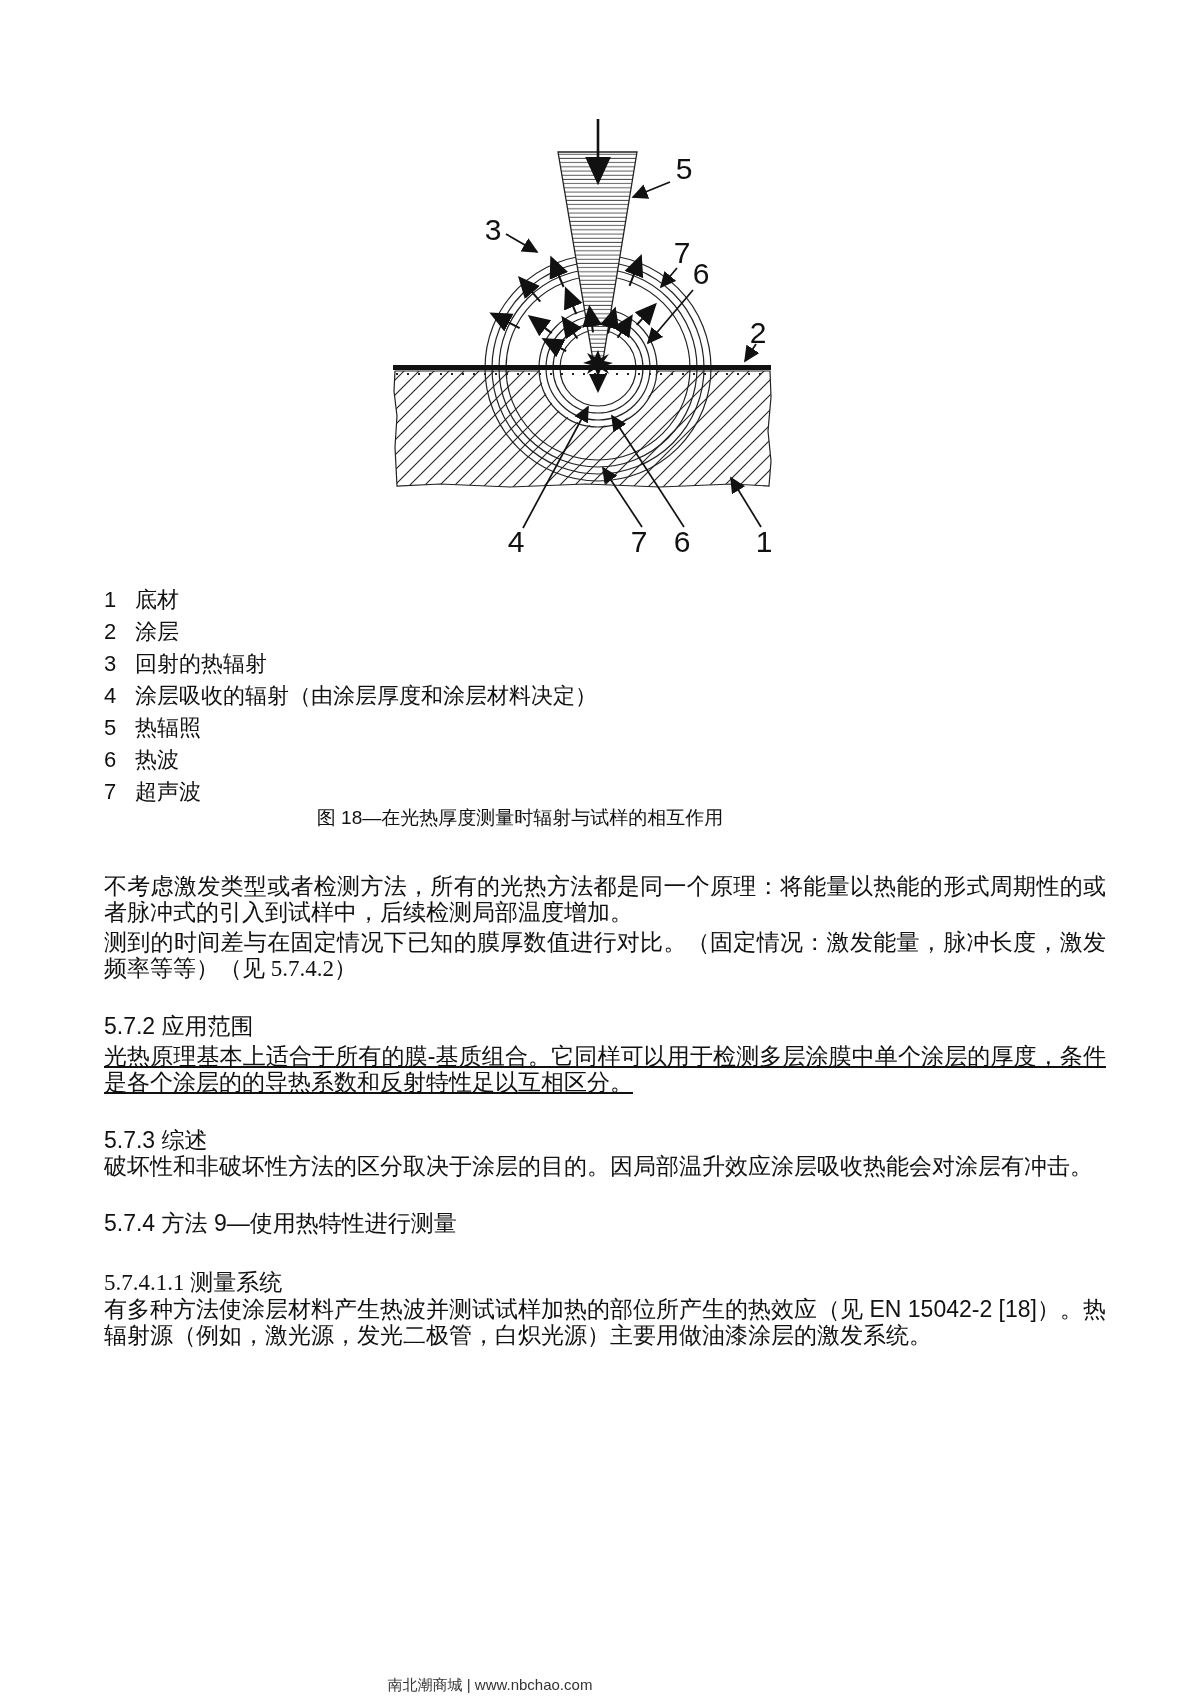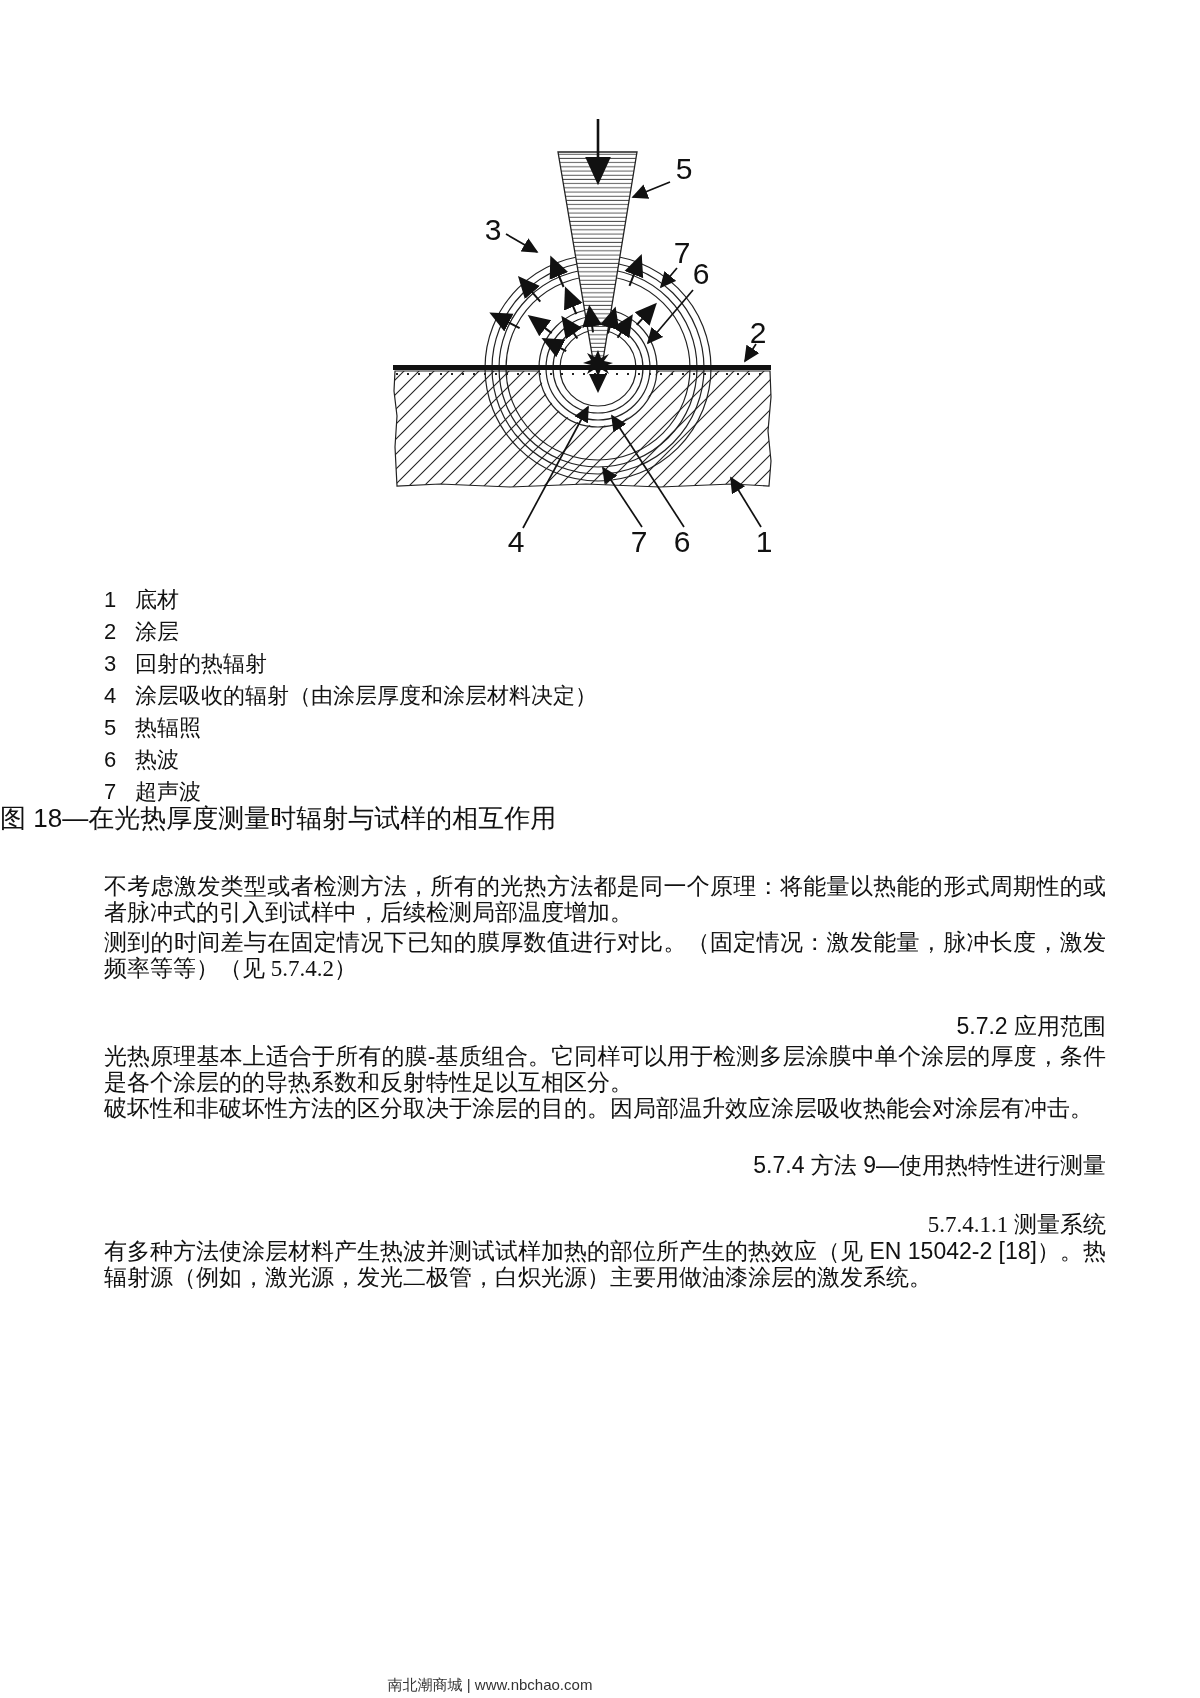--- a/index.html
+++ b/index.html
@@ -11,27 +11,27 @@
   }
   
   .diagram { position:absolute; left:360px; top:85px; width:480px; height:480px; }
   .diagram svg { display:block; width:480px; height:480px; }
   .callout-num { font-family:"Liberation Sans","DejaVu Sans",sans-serif; font-size:30px; fill:#111; }
   
   .legend { position:absolute; left:104px; top:584px; font-size:22px; line-height:32px; }
   .legend-row { display:flex; }
   .legend-num { display:inline-block; width:31px; flex:0 0 31px; }
   
-  .caption { position:absolute; left:0; top:803px; width:1040px; font-size:26px; line-height:30px; }
+  .caption { position:absolute; left:0; top:803px; width:1040px; text-align:center; font-size:19px; line-height:30px; }
   
   .content { position:absolute; left:104px; top:873px; width:1002px; font-size:23px; line-height:31px; }
   .content p, .content h3 { margin:0; padding:0; font-size:23px; line-height:26px; font-weight:normal; text-align:justify; }
-  .content h3 { text-align:right; }
+  .content h3 { text-align:left; }
   .mt5  { margin-top:5px  !important;font-family:Liberation Serif, serif; }
-  .mt4  { margin-top:4px  !important; }
+  .mt4  { margin-top:4px  !important;text-decoration:underline; }
   .mt30 { margin-top:30px !important; }
   .mt31 { margin-top:31px !important; }
   .mt32 { margin-top:32px !important; }
   .mt34 { margin-top:34px !important;font-family:Liberation Serif, serif; }
   
   .footer { position:absolute; left:0; top:1676px; width:980px; text-align:center; font-size:15px; color:#333; }
 </style>
 </head>
 <body>
 
@@ -163,20 +163,21 @@
 
   <div class="caption">图 18—在光热厚度测量时辐射与试样的相互作用</div>
 
   <div class="content">
     <p>不考虑激发类型或者检测方法，所有的光热方法都是同一个原理：将能量以热能的形式周期性的或者脉冲式的引入到试样中，后续检测局部温度增加。</p>
     <p class="mt5">测到的时间差与在固定情况下已知的膜厚数值进行对比。（固定情况：激发能量，脉冲长度，激发频率等等）（见 5.7.4.2）</p>
 
     <h3 class="mt31">5.7.2 应用范围</h3>
     <p class="mt4">光热原理基本上适合于所有的膜-基质组合。它同样可以用于检测多层涂膜中单个涂层的厚度，条件是各个涂层的的导热系数和反射特性足以互相区分。</p>
 
+    <h3 class="mt32">5.7.3 综述</h3>
     <p>破坏性和非破坏性方法的区分取决于涂层的目的。因局部温升效应涂层吸收热能会对涂层有冲击。</p>
 
     <h3 class="mt31">5.7.4 方法 9—使用热特性进行测量</h3>
 
 
     <h3 class="mt34">5.7.4.1.1 测量系统</h3>
     <p>有多种方法使涂层材料产生热波并测试试样加热的部位所产生的热效应（见 EN 15042-2 [18]）。热辐射源（例如，激光源，发光二极管，白炽光源）主要用做油漆涂层的激发系统。</p>
   </div>
 
   <div class="footer">南北潮商城 | www.nbchao.com</div>

